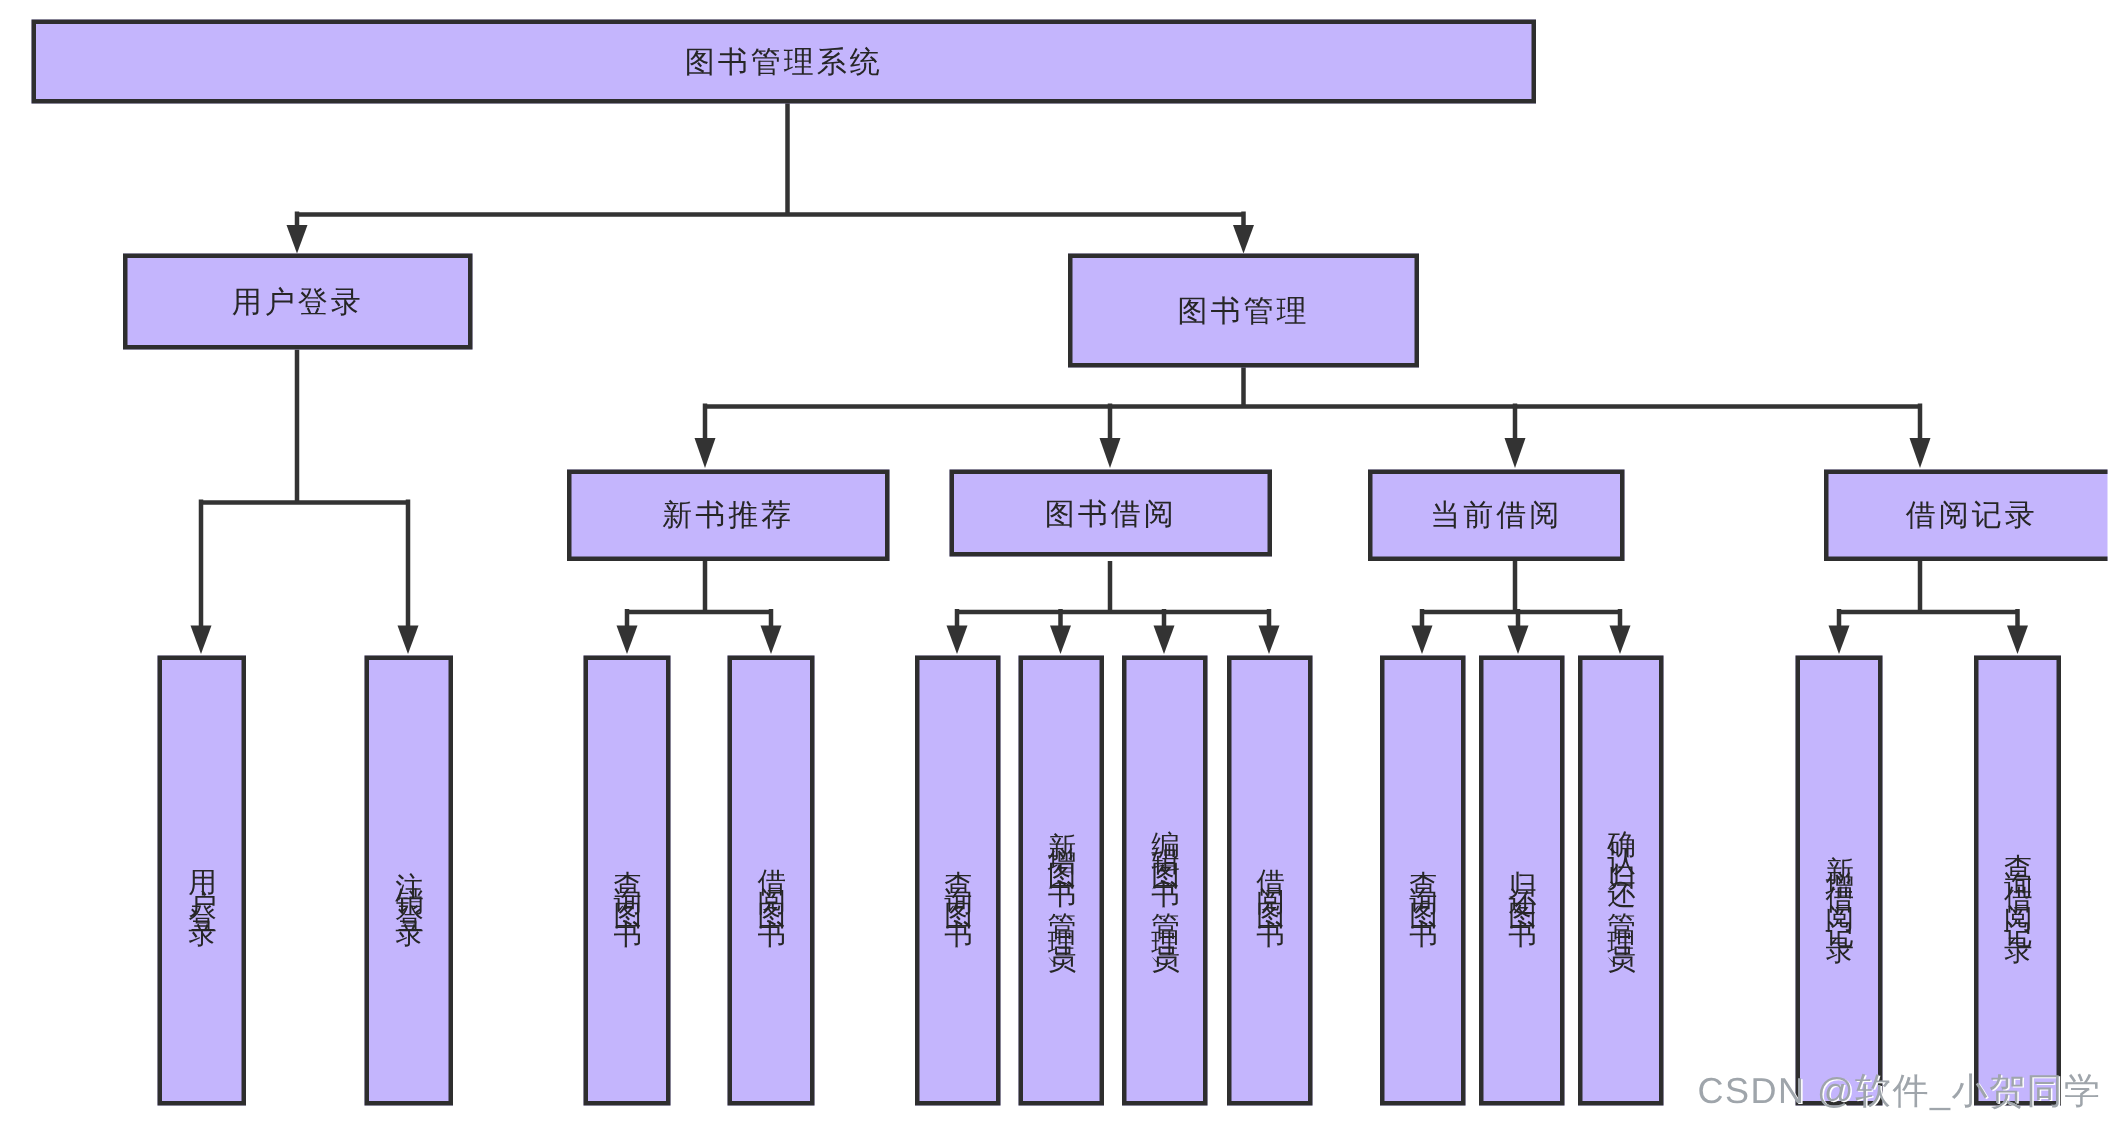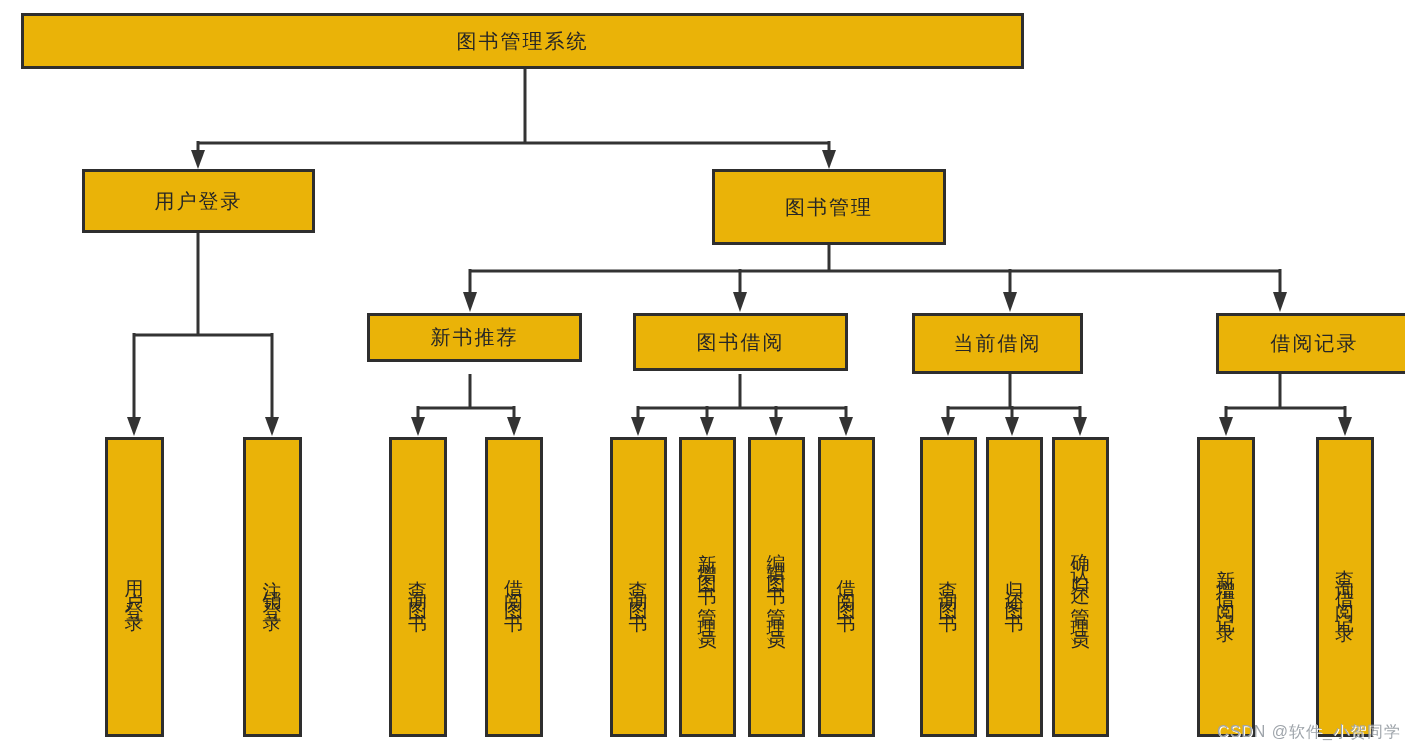--- a/index.html
+++ b/index.html
@@ -4,33 +4,33 @@
 <style>
   html,body{margin:0;padding:0;}
   body{
     width:1405px;height:747px;position:relative;background:#ffffff;
     font-family:"Liberation Sans","DejaVu Sans",sans-serif;
     overflow:hidden;
   }
   #connector-layer{position:absolute;left:0;top:0;z-index:1;}
   .node{
     position:absolute;box-sizing:border-box;z-index:2;
-    border:3px solid #2e2e2e;background:#eab308;
+    border:3px solid #2e2e2e;background:#c4b5fd;
     display:flex;align-items:center;justify-content:center;
     color:#262626;font-size:20px;letter-spacing:2px;
     white-space:nowrap;
   }
   .vert{
     writing-mode:vertical-rl;text-orientation:mixed;
     font-size:19px;letter-spacing:11px;line-height:1;
     padding:8px 0;white-space:normal;
   }
   .watermark{
     position:absolute;right:4px;bottom:4px;z-index:5;
-    font-size:16px;color:#9fa5ab;letter-spacing:1px;
+    font-size:24px;color:#9fa5ab;letter-spacing:1px;
     text-shadow:1px 1px 0 #ffffff;
   }
   svg line{stroke:#333333;stroke-width:3;}
   svg polygon{fill:#333333;}
 </style>
 </head>
 <body>
 
 <svg id="connector-layer" width="1405" height="747" viewBox="0 0 1405 747">
   <g>
@@ -99,21 +99,21 @@
     <line x1="1345" y1="406" x2="1345" y2="419"></line>
     <polygon points="1338,417 1352,417 1345,436"></polygon>
   </g>
 </svg>
 
 <div class="node" style="left:21px;top:13px;width:1003px;height:56px">图书管理系统</div>
 
 <div class="node" style="left:82px;top:169px;width:233px;height:64px">用户登录</div>
 <div class="node" style="left:712px;top:169px;width:234px;height:76px">图书管理</div>
 
-<div class="node" style="left:367px;top:313px;width:215px;height:49px">新书推荐</div>
+<div class="node" style="left:378px;top:313px;width:215px;height:61px">新书推荐</div>
 <div class="node" style="left:633px;top:313px;width:215px;height:58px">图书借阅</div>
 <div class="node" style="left:912px;top:313px;width:171px;height:61px">当前借阅</div>
 <div class="node" style="left:1216px;top:313px;width:197px;height:61px">借阅记录</div>
 
 <div class="node vert" style="left:105px;top:437px;width:59px;height:300px">用户登录</div>
 <div class="node vert" style="left:243px;top:437px;width:59px;height:300px">注销登录</div>
 
 <div class="node vert" style="left:389px;top:437px;width:58px;height:300px">查询图书</div>
 <div class="node vert" style="left:485px;top:437px;width:58px;height:300px">借阅图书</div>
 

